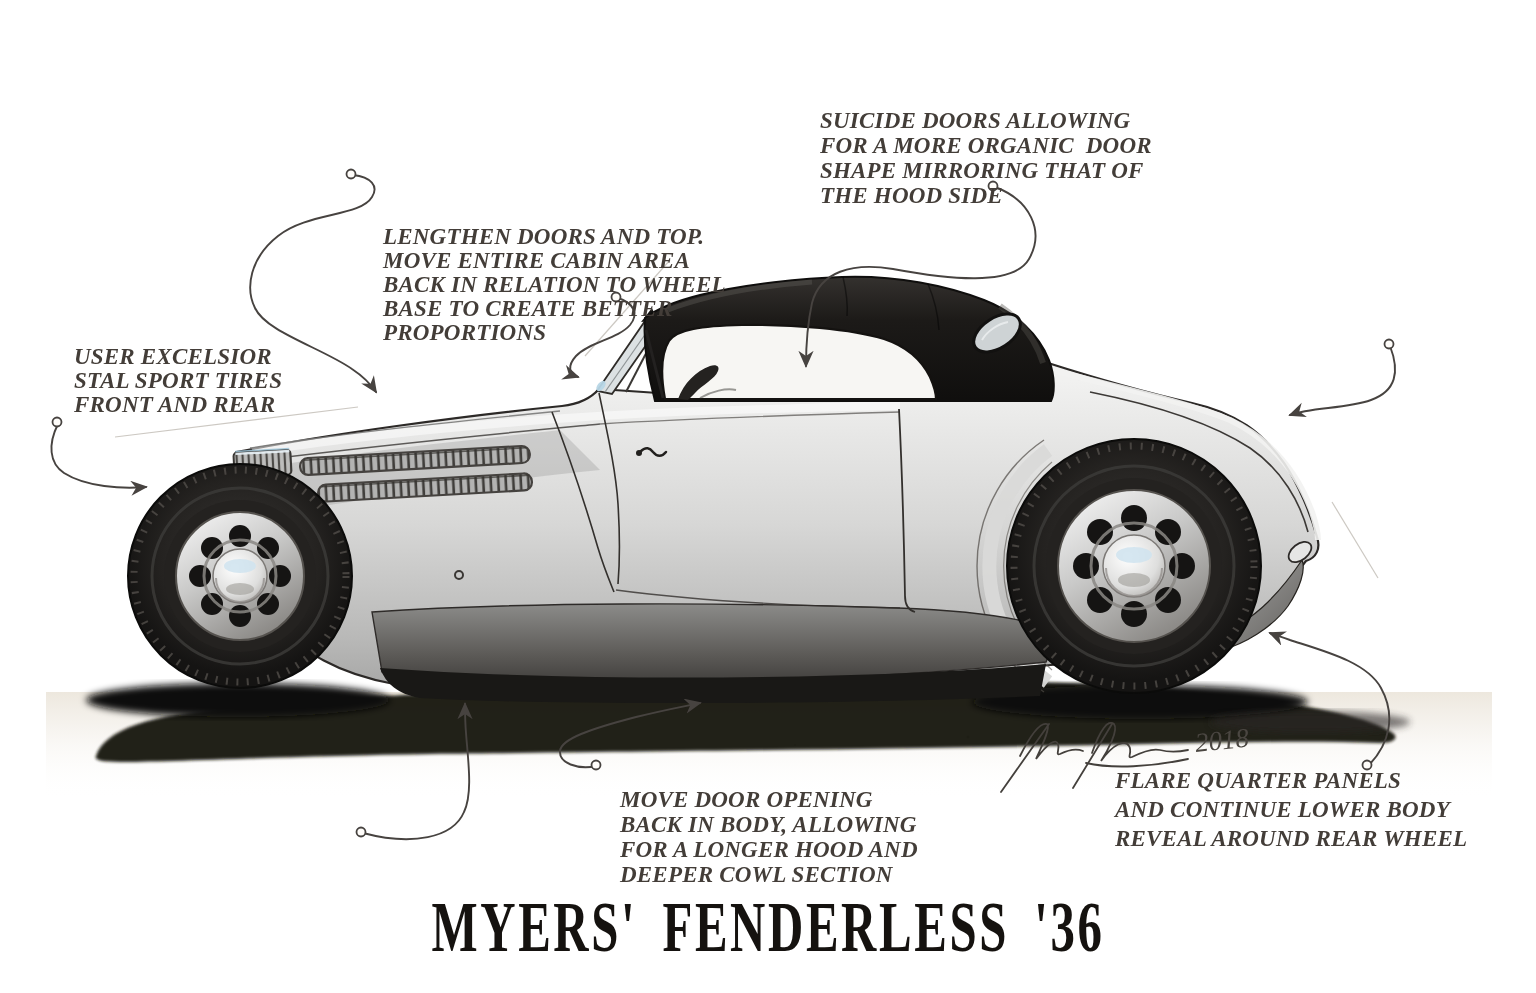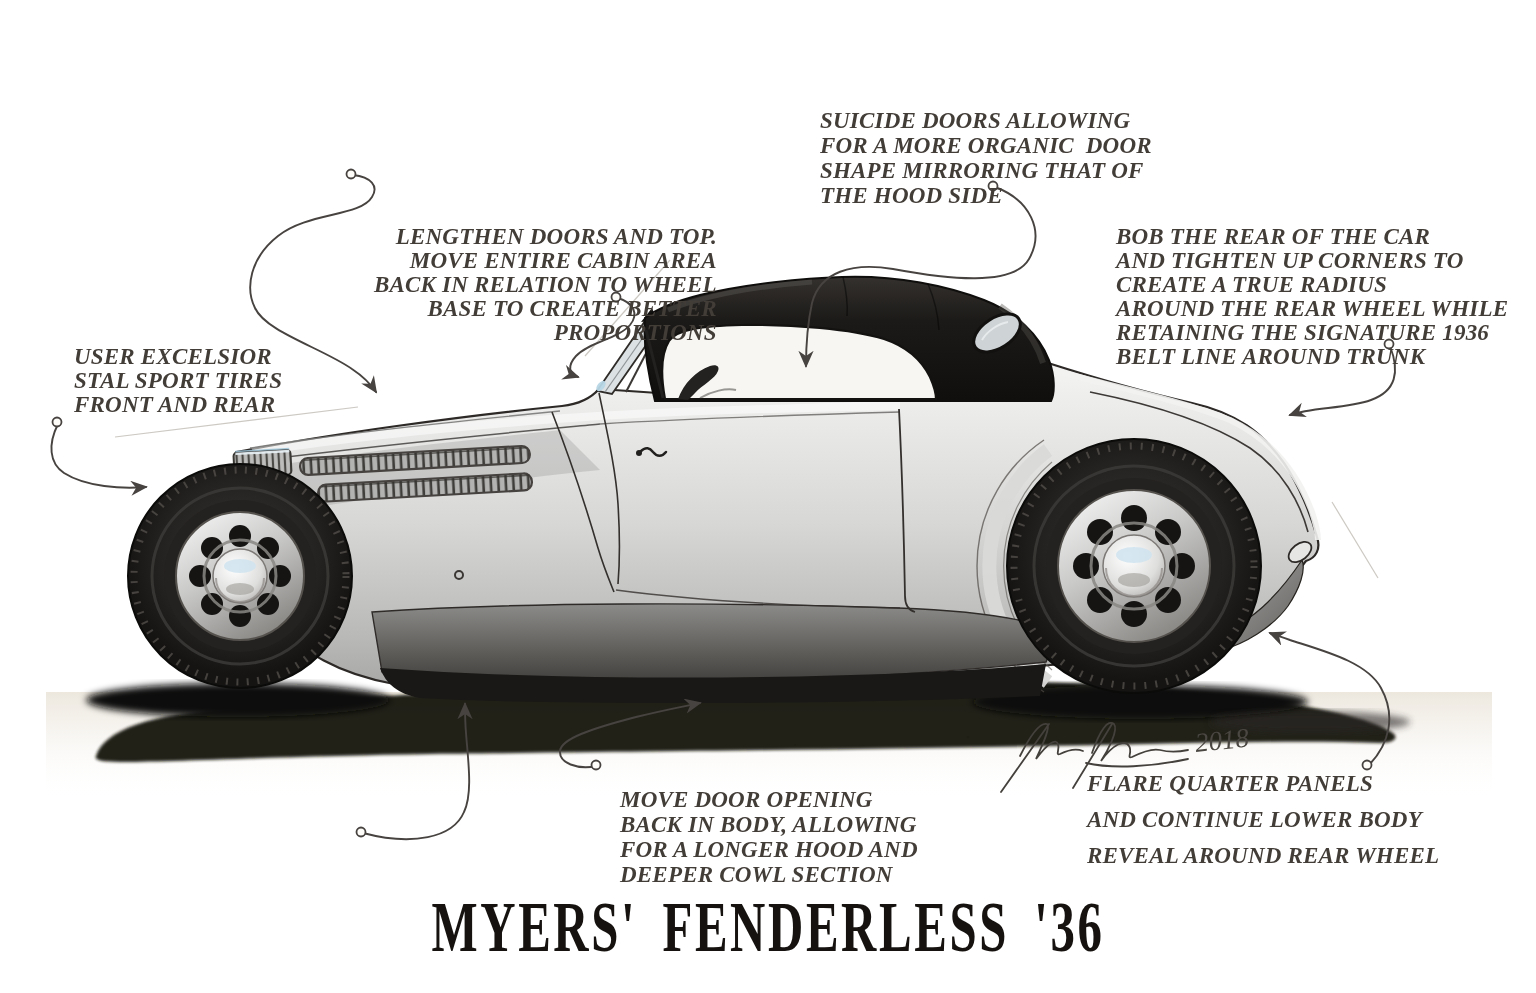--- a/index.html
+++ b/index.html
@@ -284,41 +284,35 @@
           C1048,743 1056,738 1058,744 C1060,749 1055,756 1060,754 C1068,750 1076,748 1083,751"></path>
     <path d="M1049,724 L1001,792"></path>
     <path d="M1092,753 C1100,730 1108,719 1114,724 C1119,730 1107,752 1101,761 C1113,744 1125,739 1129,746
           C1133,752 1126,759 1132,757 C1142,752 1152,748 1160,750 C1168,752 1178,752 1188,750"></path>
     <path d="M1112,724 L1073,788"></path>
     <path d="M1086,763 C1112,769 1152,767 1188,759"></path>
     <text x="1196" y="752" transform="rotate(-6 1196 752)" font-family="Liberation Serif, serif" font-style="italic" font-size="27" fill="#4a4641" stroke="none">2018</text>
   </g>
 </svg>
 
-<div class="note" style="left:374px;top:225px;text-align:right;">LENGTHEN DOORS AND TOP.
+<div class="note" style="left:383px;top:225px;">LENGTHEN DOORS AND TOP.
 MOVE ENTIRE CABIN AREA
 BACK IN RELATION TO WHEEL
 BASE TO CREATE BETTER
 PROPORTIONS</div>
 <div class="note" style="left:820px;top:108px;line-height:25px;">SUICIDE DOORS ALLOWING
 FOR A MORE ORGANIC  DOOR
 SHAPE MIRRORING THAT OF
 THE HOOD SIDE</div>
 <div class="note" style="left:74px;top:345px;">USER EXCELSIOR
 STAL SPORT TIRES
 FRONT AND REAR</div>
-<div class="note" style="left:1116px;top:225px;">BOB THE REAR OF THE CAR
-AND TIGHTEN UP CORNERS TO
-CREATE A TRUE RADIUS
-AROUND THE REAR WHEEL WHILE
-RETAINING THE SIGNATURE 1936
-BELT LINE AROUND TRUNK</div>
 <div class="note" style="left:620px;top:755px;line-height:25px;margin-top:32px;">MOVE DOOR OPENING
 BACK IN BODY, ALLOWING
 FOR A LONGER HOOD AND
 DEEPER COWL SECTION</div>
-<div class="note" style="left:1087px;top:766px;line-height:36px;">FLARE QUARTER PANELS
+<div class="note" style="left:1115px;top:766px;line-height:29px;">FLARE QUARTER PANELS
 AND CONTINUE LOWER BODY
 REVEAL AROUND REAR WHEEL</div>
 
 <div id="title">MYERS' FENDERLESS '36</div>
 
 </div>
 
 </body></html>

